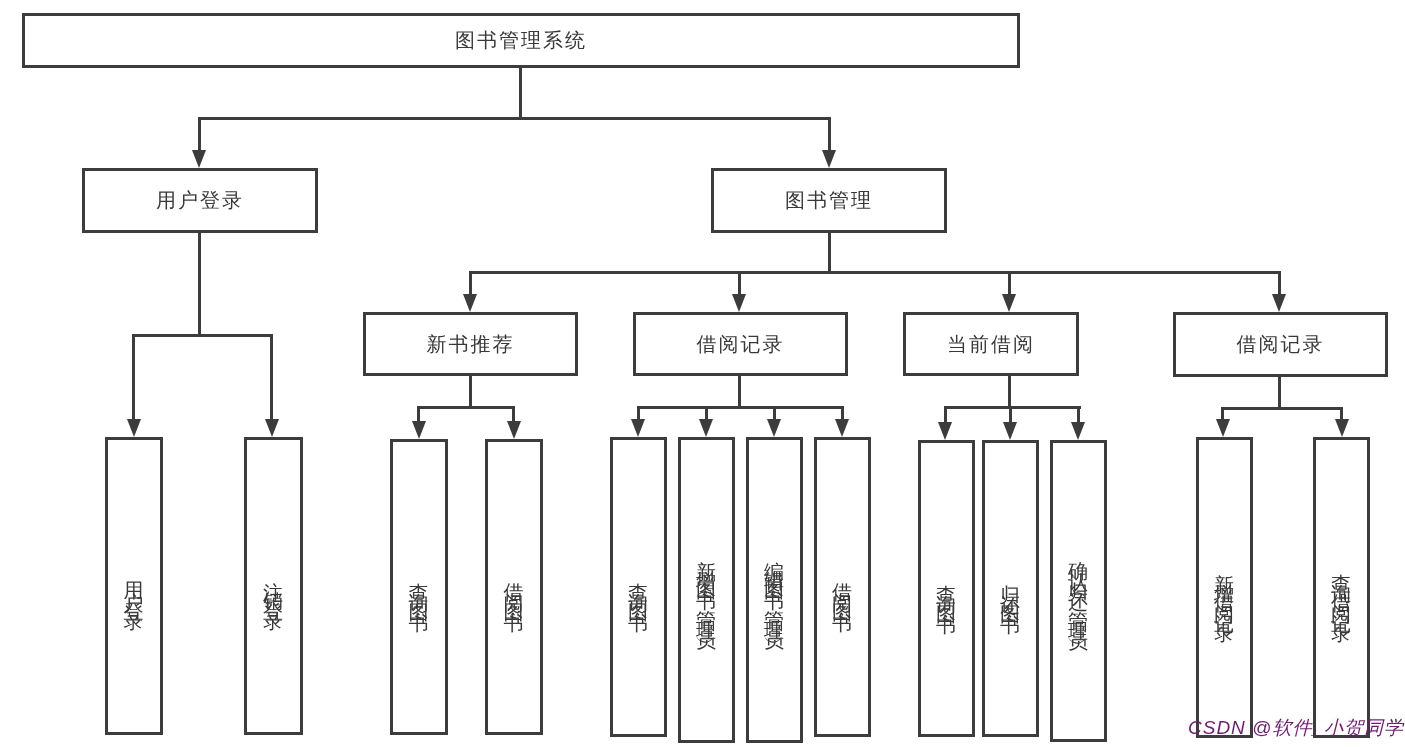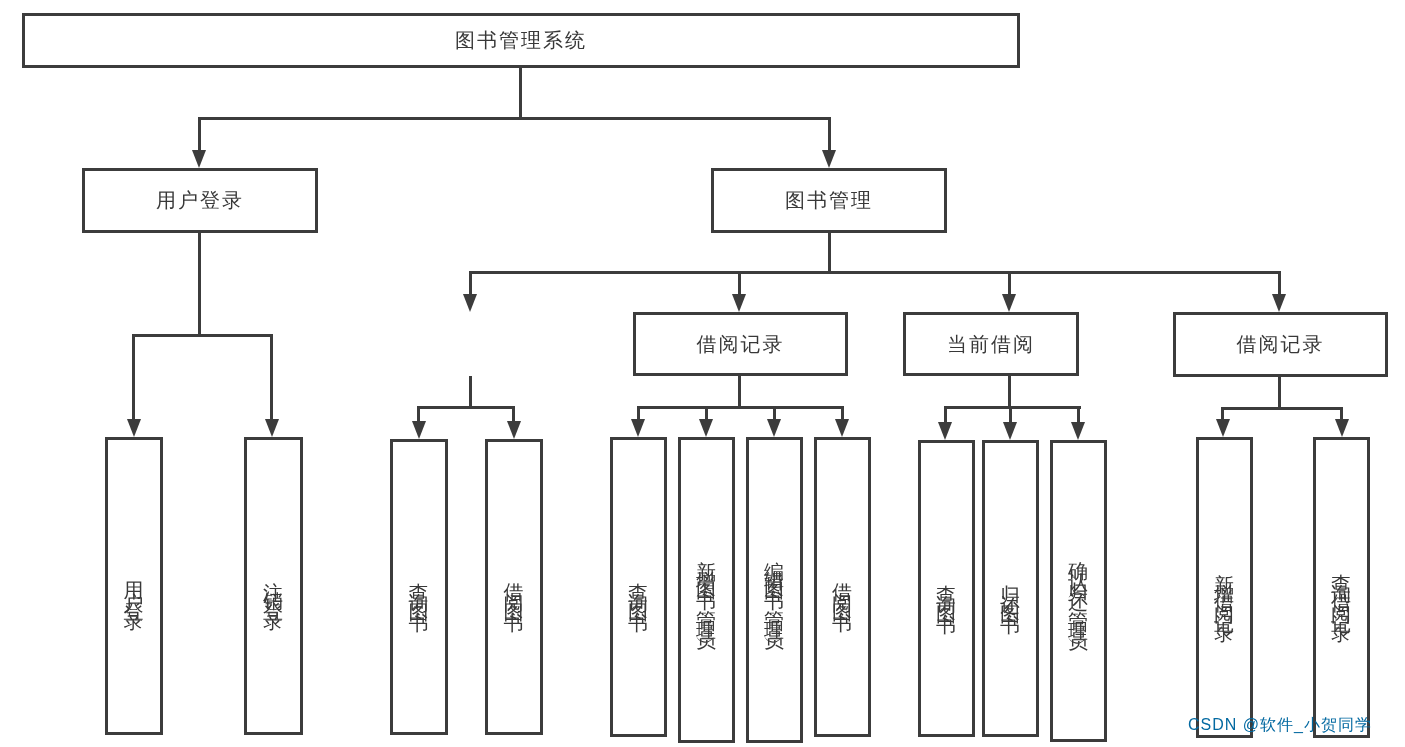--- a/index.html
+++ b/index.html
@@ -23,21 +23,21 @@
     line-height:1;white-space:nowrap;
   }
   .line{position:absolute;background:#3c3c3c;}
   .arrow{
     position:absolute;width:0;height:0;
     border-left:7px solid transparent;border-right:7px solid transparent;
     border-top:18px solid #3c3c3c;
   }
   .watermark{
     position:absolute;left:1188px;top:715px;z-index:10;
-    font-size:16px;color:#0369a1;letter-spacing:1px;white-space:nowrap;
+    font-size:19px;color:#701a75;letter-spacing:1px;white-space:nowrap;font-style:italic;
   }
 </style>
 </head>
 <body>
 
 <div class="canvas">
 
   <div class="line" style="left:519px;top:68px;width:3px;height:50px"></div>
   <div class="line" style="left:198px;top:117px;width:633px;height:3px"></div>
   <div class="line" style="left:198px;top:117px;width:3px;height:34px"></div>
@@ -102,20 +102,23 @@
   </div>
 
   <div class="hbox" style="left:82px;top:168px;width:236px;height:65px">
     <span>用户登录</span>
   </div>
 
   <div class="hbox" style="left:711px;top:168px;width:236px;height:65px">
     <span>图书管理</span>
   </div>
 
+  <div class="hbox" style="left:363px;top:312px;width:215px;height:64px">
+    <span>新书推荐</span>
+  </div>
 
   <div class="hbox" style="left:633px;top:312px;width:215px;height:64px">
     <span>借阅记录</span>
   </div>
 
   <div class="hbox" style="left:903px;top:312px;width:176px;height:64px">
     <span>当前借阅</span>
   </div>
 
   <div class="hbox" style="left:1173px;top:312px;width:215px;height:65px">

